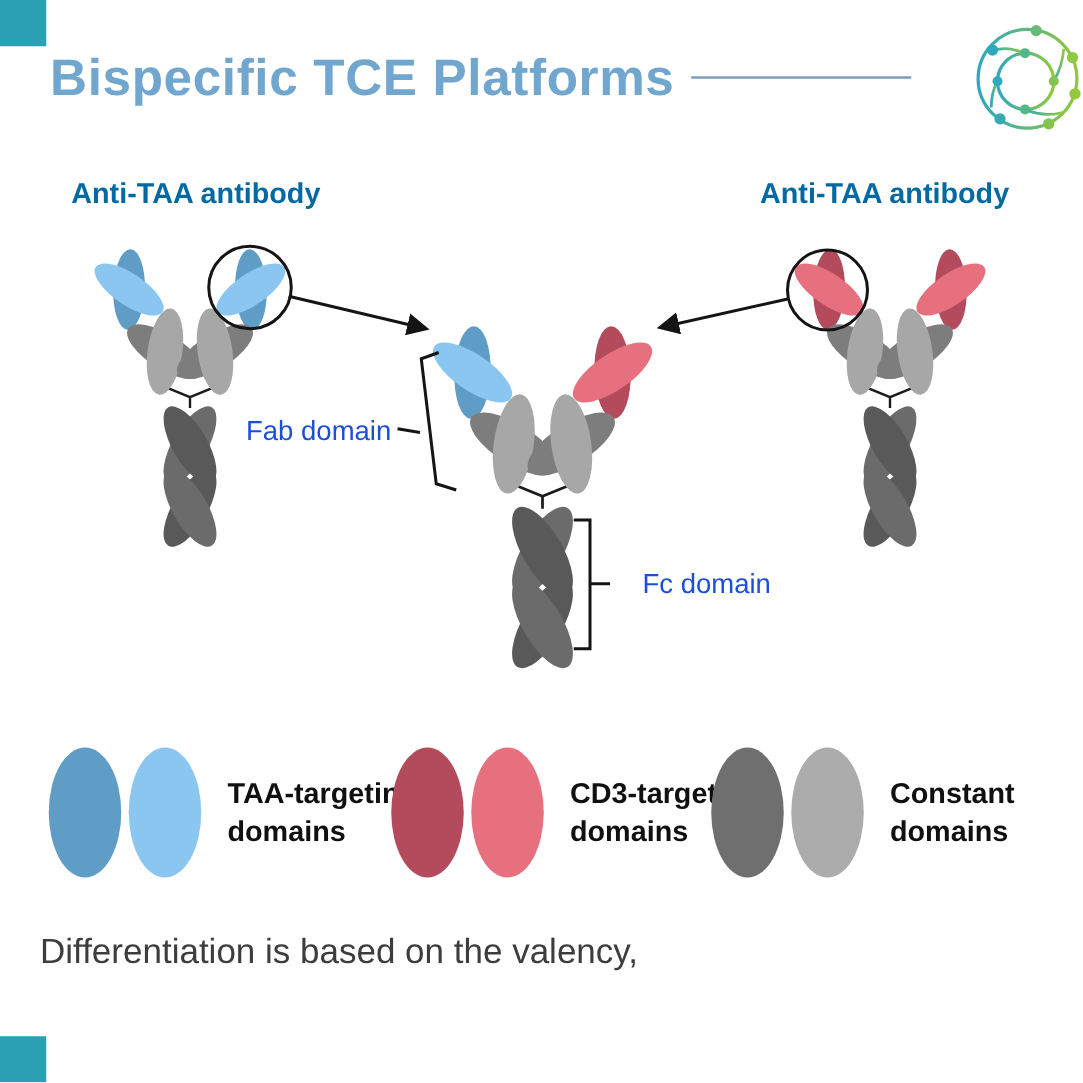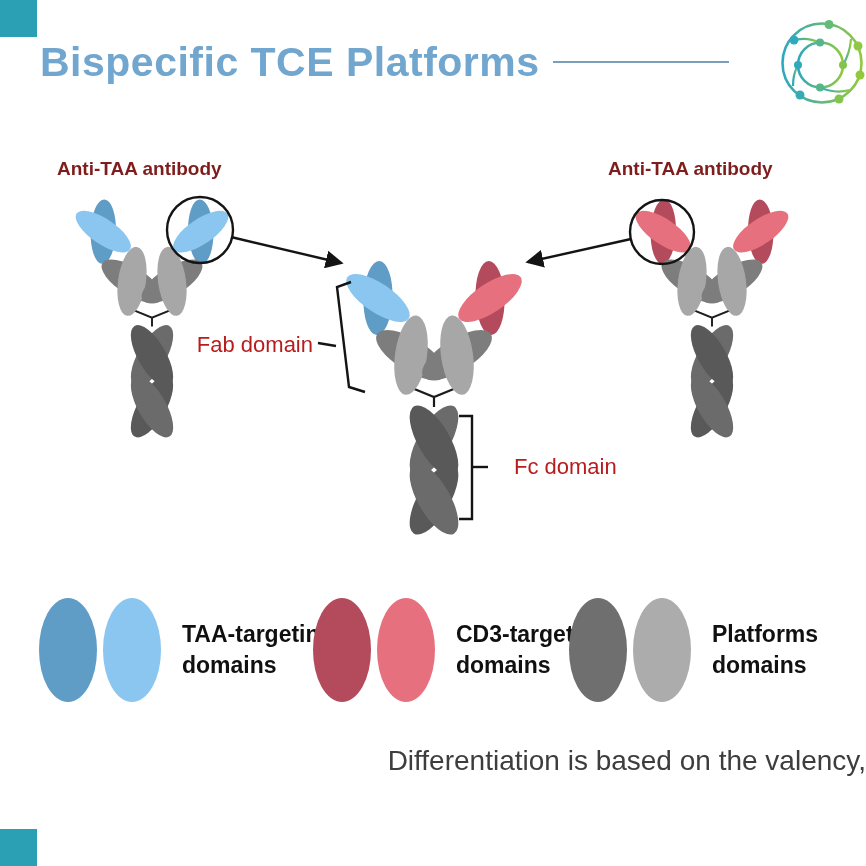--- a/index.html
+++ b/index.html
@@ -6,36 +6,36 @@
   .canvas{position:relative;width:866px;height:866px;background:#ffffff;overflow:hidden;
           font-family:"Liberation Sans","DejaVu Sans",sans-serif;}
   .corner{position:absolute;width:37px;height:37px;background:var(--c-accent,#2B9FB3);}
   .corner-tl{left:0;top:0;}
   .corner-bl{left:0;bottom:0;}
   .title{position:absolute;left:40px;top:40px;margin:0;font-size:41px;line-height:45px;
          font-weight:800;letter-spacing:.5px;color:var(--c-title,#71A6CF);}
   .title-line{position:absolute;left:553px;top:61px;width:176px;height:2px;
               background:var(--c-line,#7C9EBD);}
   .logo{position:absolute;left:772px;top:13px;width:100px;height:100px;}
-  .ab-label{position:absolute;top:158px;font-size:19px;font-weight:700;color:#7f1d1d;}
+  .ab-label{position:absolute;top:141px;font-size:23px;font-weight:700;color:#0369a1;}
   .ab-label.left{left:57px;}
   .ab-label.right{left:608px;}
   .figure{position:absolute;left:0;top:0;width:866px;height:866px;}
   .annot circle,.annot path,.annot line{fill:none;stroke:#141414;}
   .annot circle{stroke-width:2.4px;}
   .annot line{stroke-width:2.4px;}
   .annot path{stroke-width:2.4px;}
-  .domain-label{position:absolute;font-size:22px;color:#b91c1c;white-space:nowrap;}
+  .domain-label{position:absolute;font-size:22px;color:#1d4ed8;white-space:nowrap;}
   .domain-label.fab{right:553px;top:332px;text-align:right;}
   .domain-label.fc{left:492px;top:454px;margin-left:22px;}
   .legend-item{position:absolute;top:596px;display:flex;align-items:center;gap:16px;}
   .legend-text{font-size:23px;font-weight:700;line-height:31px;color:#101010;}
-  .caption{position:absolute;left:0;right:0;top:742px;text-align:right;
+  .caption{position:absolute;left:0;right:0;top:742px;text-align:left;
            font-size:28px;line-height:37px;font-weight:300;color:#3D3D3D;
-           font-family:"Liberation Sans","DejaVu Sans",sans-serif;}
+           font-family:"Liberation Sans","DejaVu Sans",sans-serif;padding-left:32px;}
 </style>
 </head>
 <body>
 
 <div class="canvas">
 
   <div class="corner corner-tl"></div>
   <div class="corner corner-bl"></div>
 
   <h1 class="title">Bispecific TCE Platforms</h1>
@@ -174,21 +174,21 @@
       <div>domains</div>
     </div>
   </div>
 
   <div class="legend-item" style="left:568px">
     <svg width="128" height="108">
       <ellipse class="sw-dark" cx="30" cy="54" rx="29" ry="52" fill="#6F6F6F"></ellipse>
       <ellipse class="sw-light" cx="94" cy="54" rx="29" ry="52" fill="#ACACAC"></ellipse>
     </svg>
     <div class="legend-text">
-      <div>Platforms</div>
+      <div>Constant</div>
       <div>domains</div>
     </div>
   </div>
 
   <div class="caption">
     <div>Differentiation is based on the valency,</div>
   </div>
 
 </div>
 

